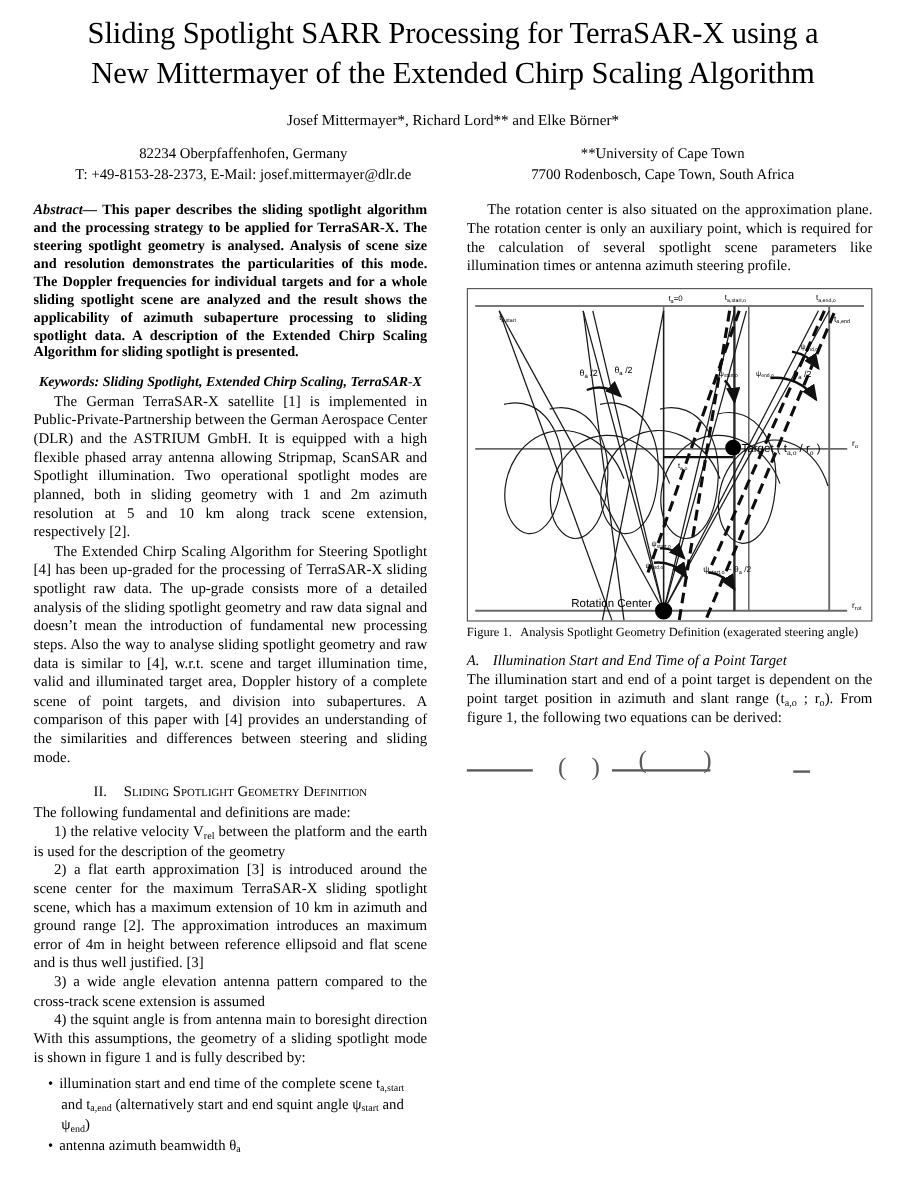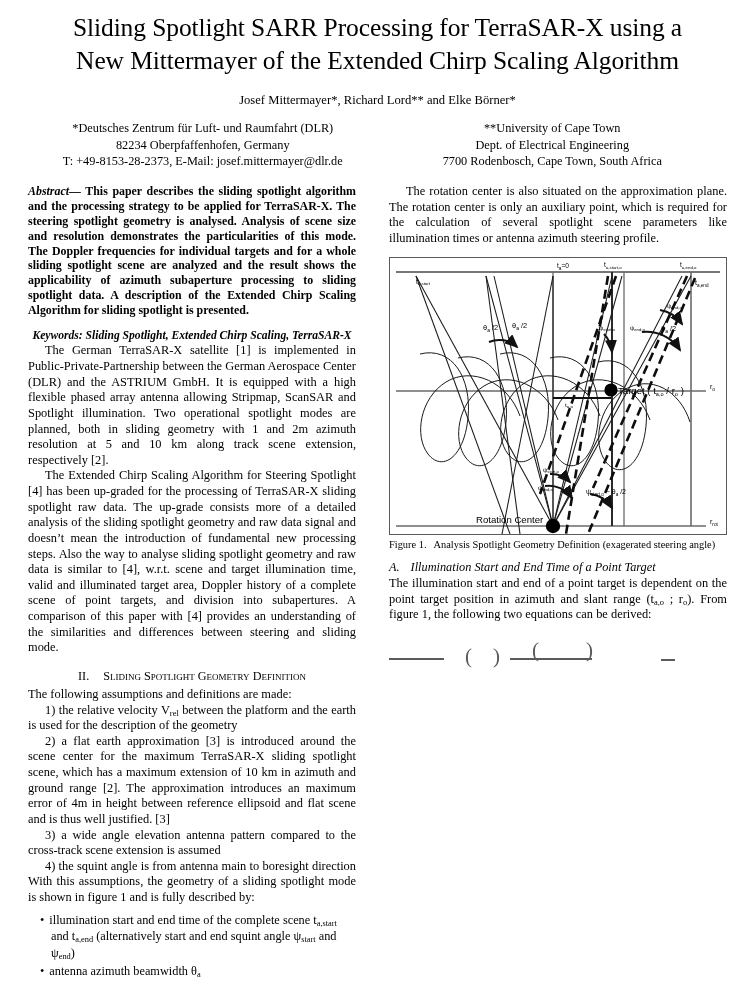--- a/index.html
+++ b/index.html
@@ -182,27 +182,25 @@
 <div class="page">
 
   <div class="title-block">
     <h1 class="paper-title">
       <span>Sliding Spotlight SARR Processing for TerraSAR-X using a</span><br>
       <span>New Mittermayer of the Extended Chirp Scaling Algorithm</span>
     </h1>
     <div class="authors">Josef Mittermayer*, Richard Lord** and Elke Börner*</div>
     <div class="affil-row">
       <div class="affil">
-        <div>*Deutsches Zentrum für Luft- und Raumfahrt (DLR)</div>
         <div>82234 Oberpfaffenhofen, Germany</div>
         <div>T: +49-8153-28-2373, E-Mail: josef.mittermayer@dlr.de</div>
       </div>
       <div class="affil">
         <div>**University of Cape Town</div>
-        <div>Dept. of Electrical Engineering</div>
         <div>7700 Rodenbosch, Cape Town, South Africa</div>
       </div>
     </div>
   </div>
 
   <div class="columns">
 
     <div class="col">
 
       <p class="abstract"><span class="lead">Abstract—</span> <span>This paper describes the sliding spotlight algorithm and the processing strategy to be applied for TerraSAR-X. The steering spotlight geometry is analysed. Analysis of scene size and resolution demonstrates the particularities of this mode. The Doppler frequencies for individual targets and for a whole sliding spotlight scene are analyzed and the result shows the applicability of azimuth subaperture processing to sliding spotlight data. A description of the Extended Chirp Scaling Algorithm for sliding spotlight is presented.</span></p>
@@ -210,21 +208,21 @@
       <div class="keywords">Keywords: Sliding Spotlight, Extended Chirp Scaling, TerraSAR-X</div>
 
 
       <p class="indent">The German TerraSAR-X satellite [1] is implemented in Public-Private-Partnership between the German Aerospace Center (DLR) and the ASTRIUM GmbH. It is equipped with a high flexible phased array antenna allowing Stripmap, ScanSAR and Spotlight illumination. Two operational spotlight modes are planned, both in sliding geometry with 1 and 2m azimuth resolution at 5 and 10 km along track scene extension, respectively [2].</p>
       <p class="indent">The Extended Chirp Scaling Algorithm for Steering Spotlight [4] has been up-graded for the processing of TerraSAR-X sliding spotlight raw data. The up-grade consists more of a detailed analysis of the sliding spotlight geometry and raw data signal and doesn’t mean the introduction of fundamental new processing steps. Also the way to analyse sliding spotlight geometry and raw data is similar to [4], w.r.t. scene and target illumination time, valid and illuminated target area, Doppler history of a complete scene of point targets, and division into subapertures. A comparison of this paper with [4] provides an understanding of the similarities and differences between steering and sliding mode.</p>
 
       <div class="section-head">
         <span class="num">II.</span><span class="smallcaps">Sliding Spotlight Geometry Definition</span>
       </div>
 
-      <p>The following assumptions and definitions are made:</p>
+      <p>The following fundamental and definitions are made:</p>
       <p class="indent"><span>1) the relative velocity V</span><sub>rel</sub><span> between the platform and the earth is used for the description of the geometry</span></p>
       <p class="indent">2) a flat earth approximation [3] is introduced around the scene center for the maximum TerraSAR-X sliding spotlight scene, which has a maximum extension of 10 km in azimuth and ground range [2]. The approximation introduces an maximum error of 4m in height between reference ellipsoid and flat scene and is thus well justified. [3]</p>
       <p class="indent">3) a wide angle elevation antenna pattern compared to the cross-track scene extension is assumed</p>
       <p class="indent">4) the squint angle is from antenna main to boresight direction With this assumptions, the geometry of a sliding spotlight mode is shown in figure 1 and is fully described by:</p>
 
       <ul class="bullets">
         <li>illumination start and end time of the complete scene t<sub>a,start</sub> and t<sub>a,end</sub> (alternatively start and end squint angle ψ<sub>start</sub> and ψ<sub>end</sub>)</li>
         <li>antenna azimuth beamwidth θ<sub>a</sub></li>
       </ul>
     </div>

